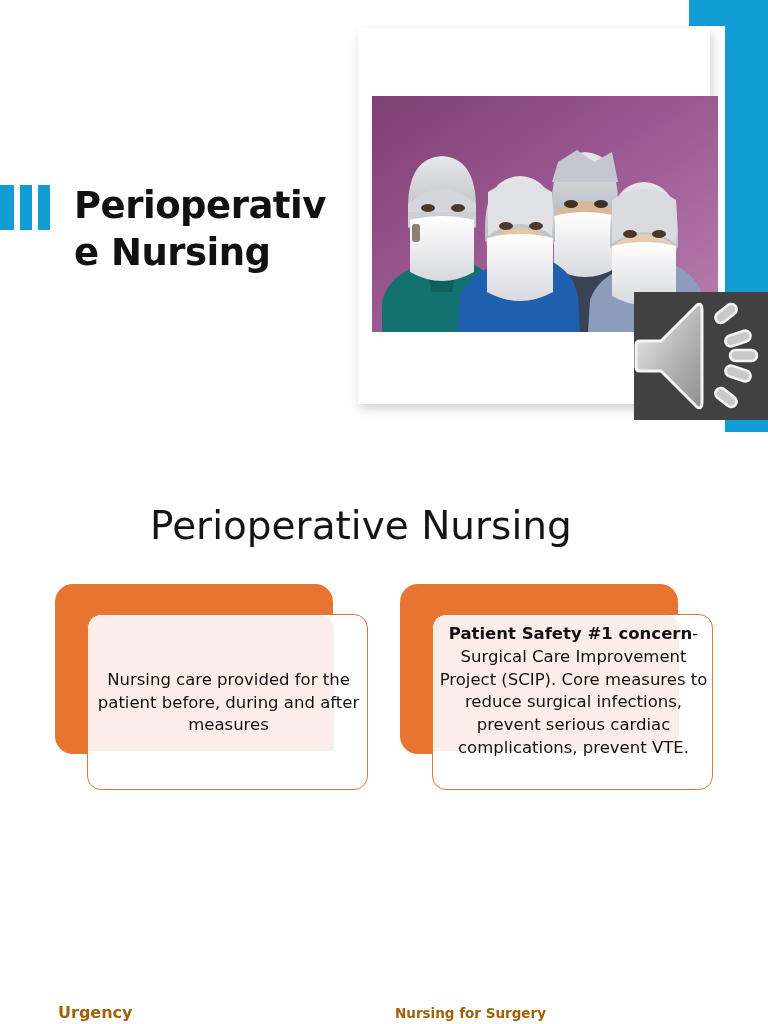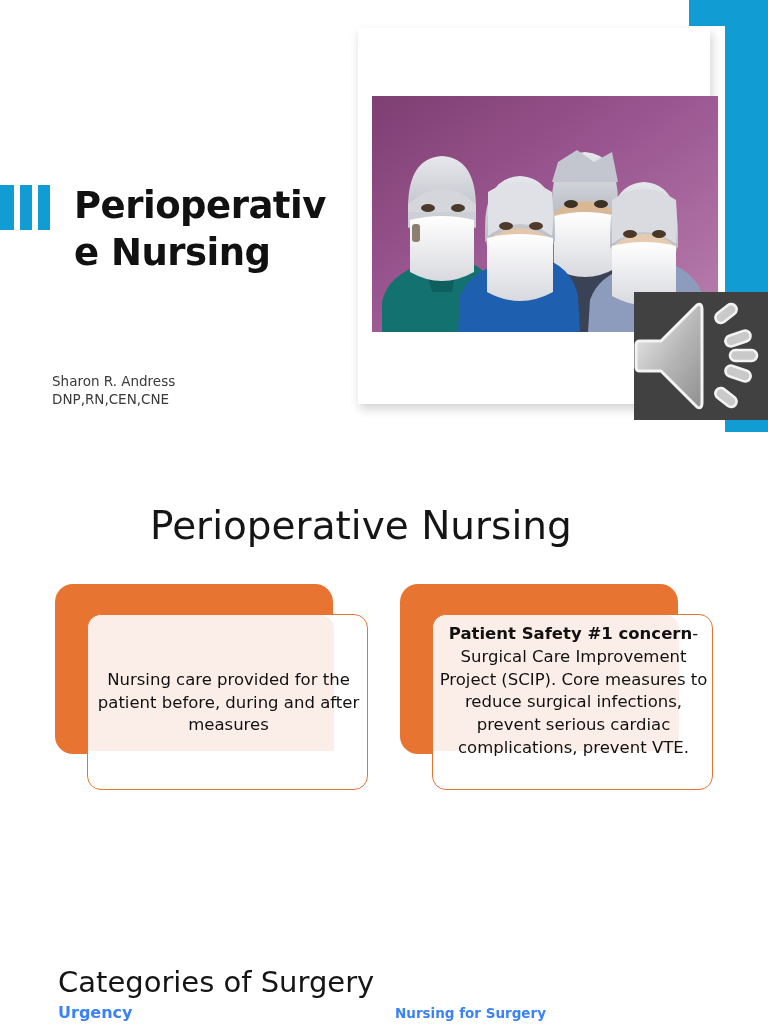--- a/index.html
+++ b/index.html
@@ -199,21 +199,21 @@
     top: 55px;
     font-size: 29px;
     font-weight: normal;
     color: #151515;
     white-space: nowrap;
   }
   .col-head {
     position: absolute;
     font-size: 16px;
     font-weight: bold;
-    color: #3b82f6;
+    color: #a16207;
     white-space: nowrap;
   }
   #col-head-urgency { left: 58px; top: 117px; }
   #col-head-reasons { left: 395px; top: 119px; font-size: 13.5px; }
 </style>
 </head>
 <body style="--blue:#119CD4; --orange:#E87432;">
 
 <section id="slide-title">
 
@@ -282,24 +282,20 @@
   <div class="bars">
     <span class="bar b1"></span>
     <span class="bar"></span>
     <span class="bar"></span>
   </div>
 
   <div class="title-block">
     <h1 class="main-title">Perioperative Nursing</h1>
   </div>
 
-  <div class="byline">
-    <span class="ln">Sharon R. Andress</span>
-    <span class="ln">DNP,RN,CEN,CNE</span>
-  </div>
 
   <div class="speaker" id="speaker-title">
     <svg viewBox="0 0 134 128" aria-hidden="true">
       <defs>
         <linearGradient id="conegrad" x1="0" y1="0" x2="1" y2="1">
           <stop offset="0%" stop-color="#f2f2f2"></stop>
           <stop offset="55%" stop-color="#b5b5b5"></stop>
           <stop offset="100%" stop-color="#8f8f8f"></stop>
         </linearGradient>
       </defs>
@@ -335,16 +331,15 @@
         <span>
           <b>Patient Safety #1 concern</b><span>- Surgical Care Improvement Project (SCIP). Core measures to reduce surgical infections, prevent serious cardiac complications, prevent VTE.</span>
         </span>
       </div>
     </div>
   </div>
 
 </section>
 
 <section id="slide-three">
-  <h2 class="cat-heading">Categories of Surgery</h2>
   <div class="col-head" id="col-head-urgency">Urgency</div>
   <div class="col-head" id="col-head-reasons">Nursing for Surgery</div>
 </section>
 
 </body></html>

